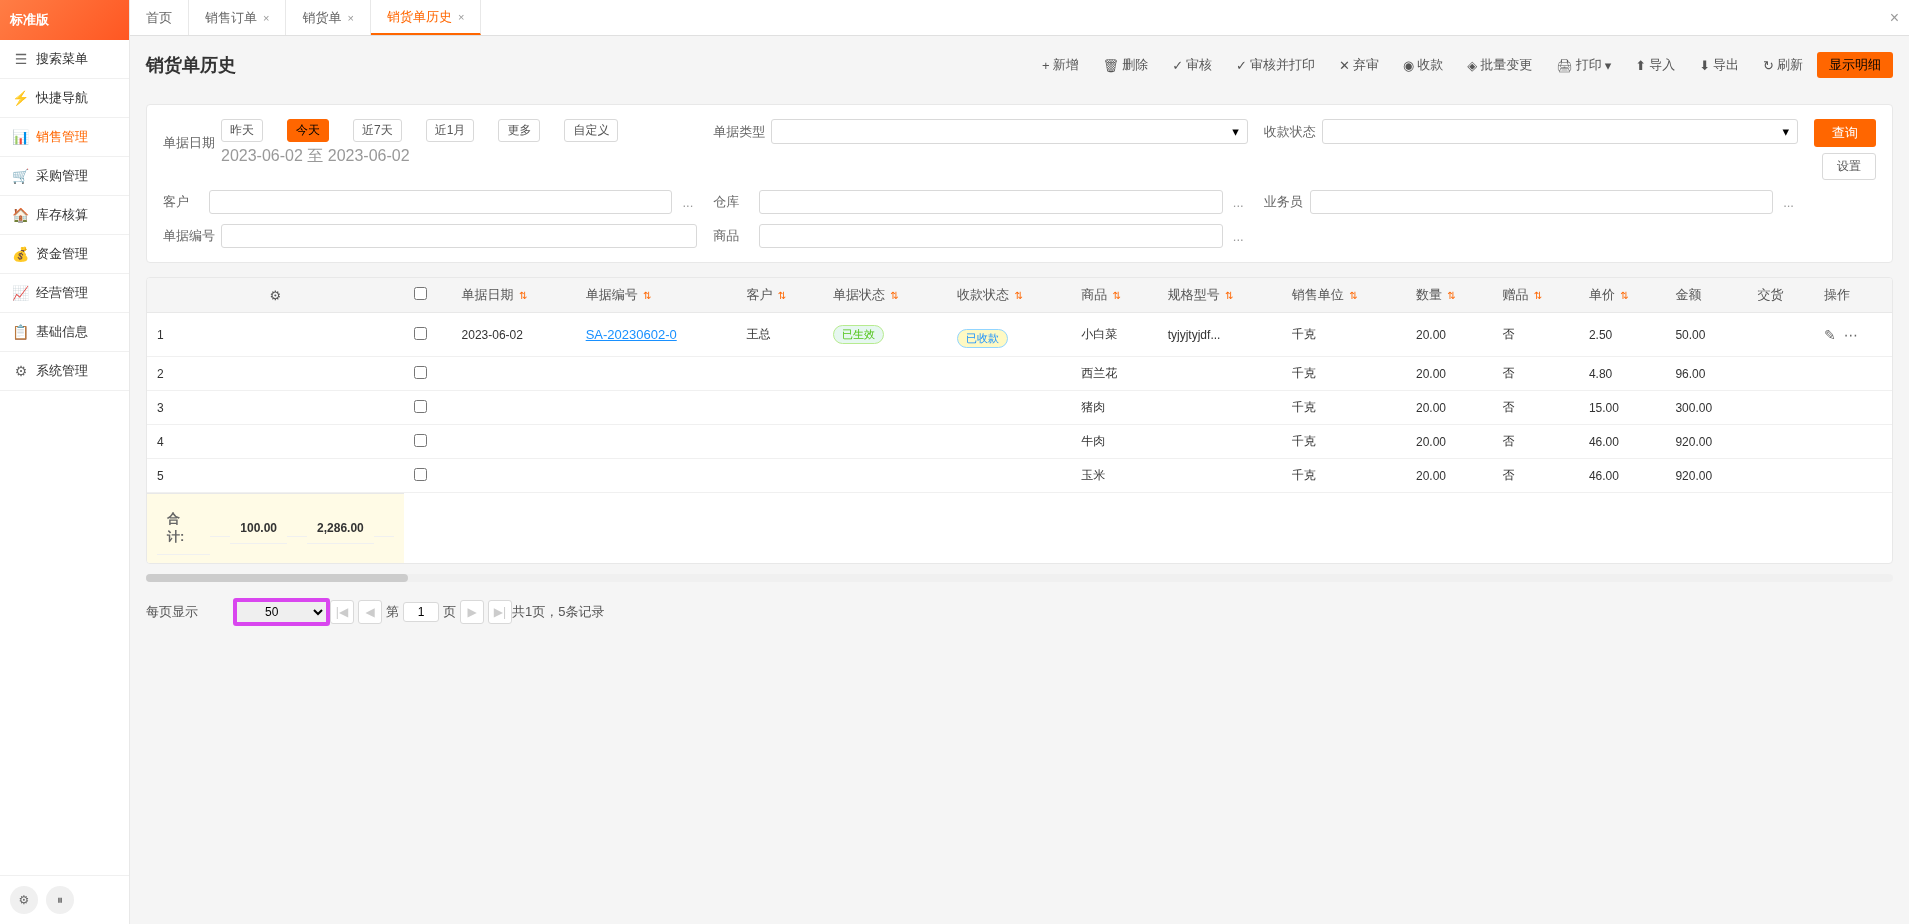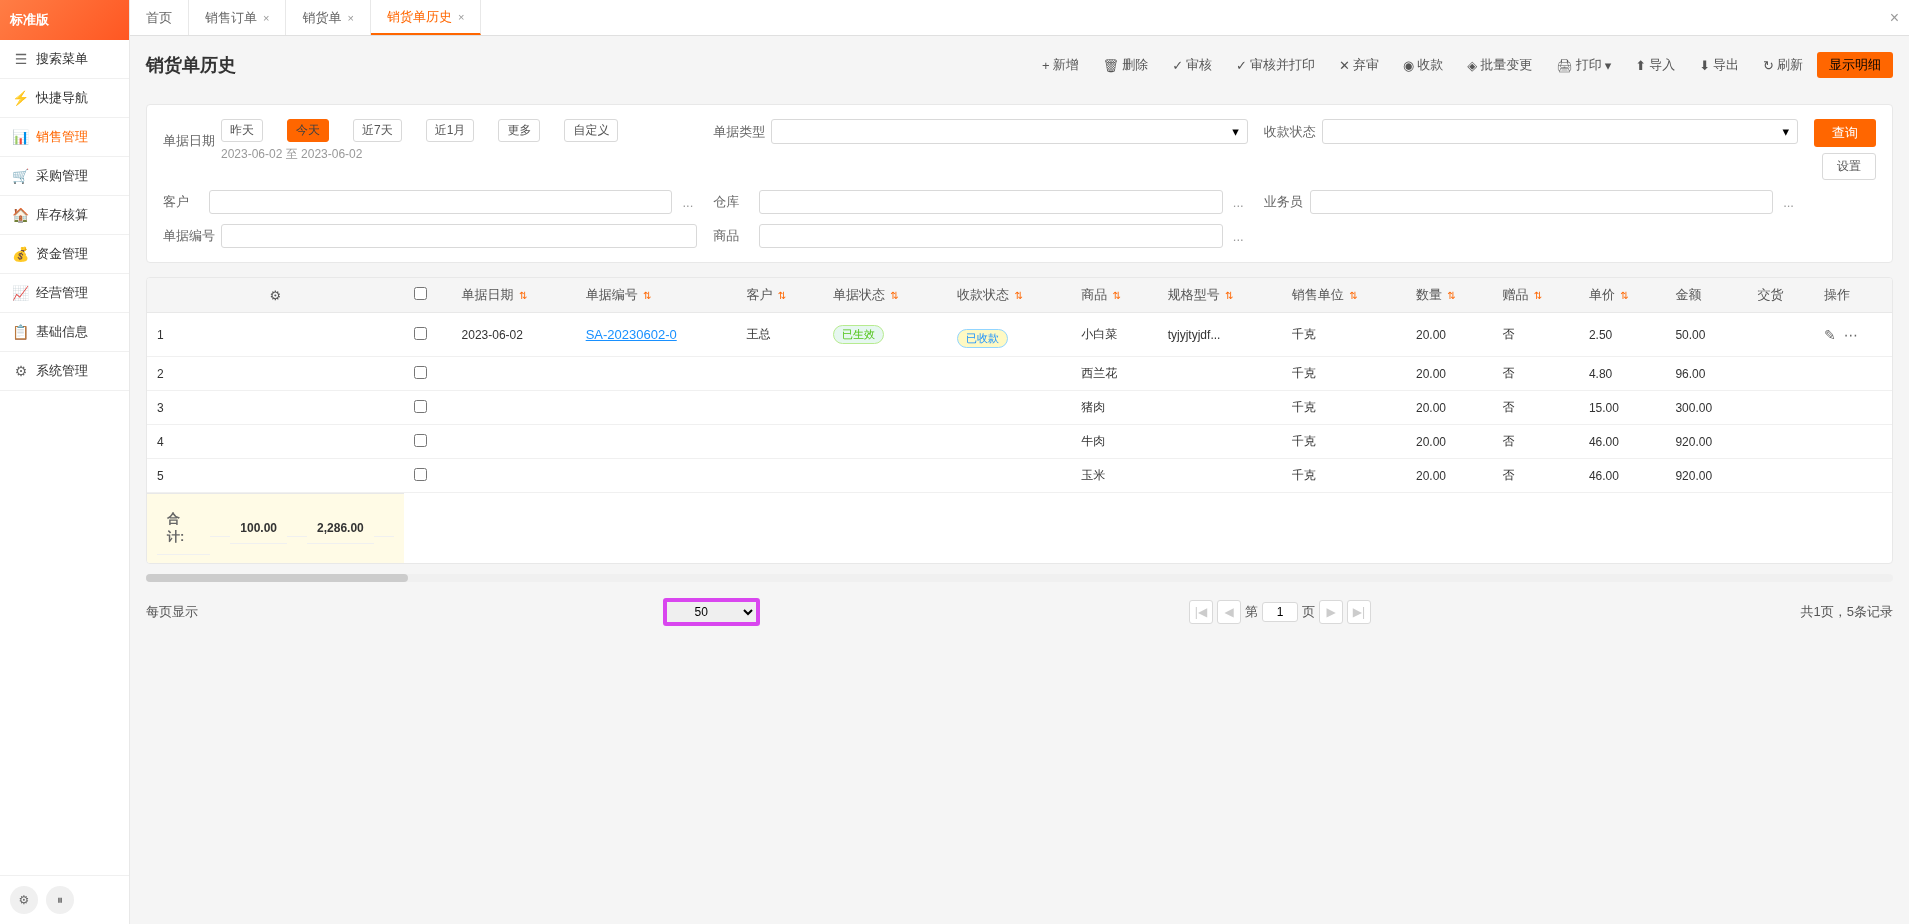--- a/index.html
+++ b/index.html
@@ -195,26 +195,26 @@
       padding: 2px 8px;
       border-radius: 3px;
       border: 1px solid #d9d9d9;
       cursor: pointer;
       font-size: 12px;
       color: #555;
       background: #fff;
     }
     .date-btn.active {
       background: #ff6600;
-      color: #404040;
+      color: #000000;
       border-color: #ff6600;
     }
     .date-range {
       color: #999;
-      font-size: 12px;
+      font-size: 16px;
     }
     .filter-dots {
       color: #999;
       cursor: pointer;
       padding: 0 4px;
     }
     .collapse-bar {
       text-align: center;
       color: #666;
       cursor: pointer;
@@ -328,22 +328,22 @@
       align-items: center;
       font-size: 12px;
       font-weight: bold;
     }
     .footer-label { color: #666; margin-right: 16px; }
 
     
     .pagination {
       display: flex;
       align-items: center;
-      justify-content: space-between;
-      gap: 8px;
+      justify-content: flex-start;
+      gap: 0;
       padding: 8px 0;
       font-size: 12px;
       color: #555;
     }
     .page-size-select {
       border: 4px solid #d946ef;
       border-radius: 3px;
       padding: 2px 24px;
       font-size: 12px;
       margin-left: 35px;

